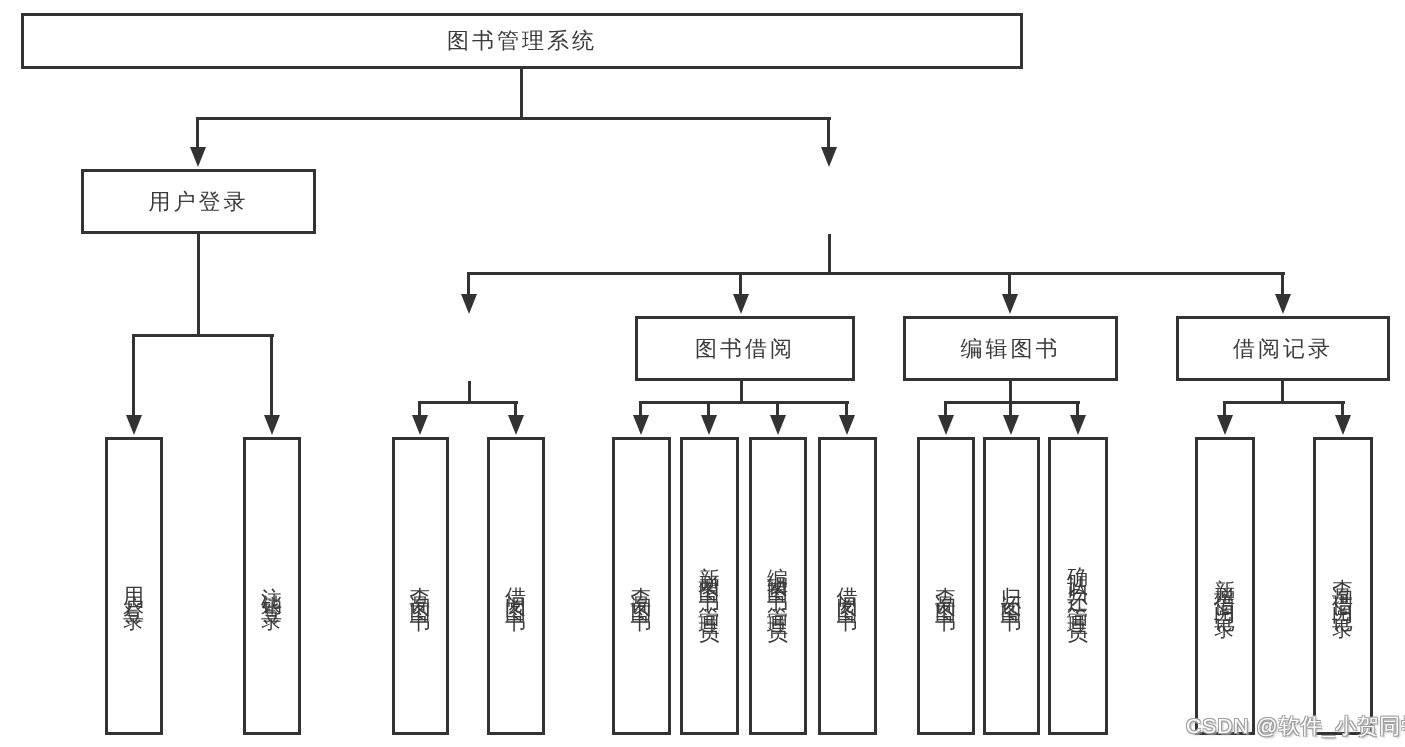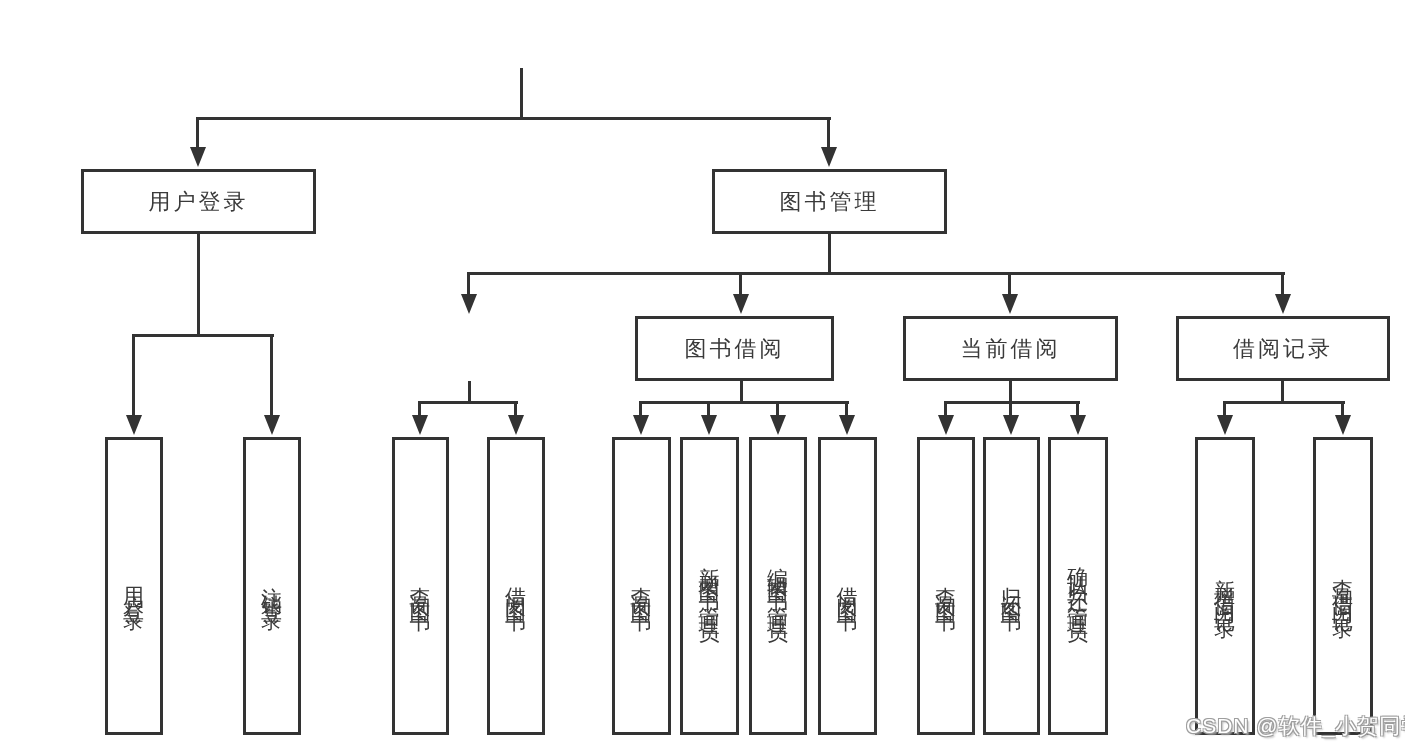--- a/index.html
+++ b/index.html
@@ -55,38 +55,38 @@
     color:#ffffff;
     text-shadow:-1px -1px 0 #9e9e9e,1px -1px 0 #9e9e9e,-1px 1px 0 #9e9e9e,1px 1px 0 #9e9e9e,2px 2px 2px #b5b5b5;
     white-space:nowrap;
   }
 </style>
 </head>
 <body>
 
 <div class="canvas">
 
+  <div class="box" style="left:21px;top:13px;width:1002px;height:56px">
+    <span>图书管理系统</span>
+  </div>
 
   <div class="vline" style="left:520px;top:68px;height:50px"></div>
   <div class="hline" style="left:197px;top:117px;width:634px"></div>
   <div class="arrow" style="left:190px;top:117px;height:50px">
       <i class="stem"></i>
       <i class="head"></i>
     </div>
   <div class="arrow" style="left:821px;top:117px;height:50px">
       <i class="stem"></i>
       <i class="head"></i>
     </div>
 
   <div class="box" style="left:81px;top:169px;width:235px;height:65px">
     <span>用户登录</span>
   </div>
-  <div class="box" style="left:712px;top:169px;width:235px;height:65px">
-    <span>图书管理</span>
-  </div>
 
   <div class="vline" style="left:197px;top:234px;height:102px"></div>
   <div class="hline" style="left:133px;top:334px;width:141px"></div>
   <div class="arrow" style="left:126px;top:334px;height:101px">
       <i class="stem"></i>
       <i class="head"></i>
     </div>
   <div class="arrow" style="left:264px;top:334px;height:101px">
       <i class="stem"></i>
       <i class="head"></i>
@@ -104,25 +104,25 @@
     </div>
   <div class="arrow" style="left:1002px;top:272px;height:42px">
       <i class="stem"></i>
       <i class="head"></i>
     </div>
   <div class="arrow" style="left:1275px;top:272px;height:42px">
       <i class="stem"></i>
       <i class="head"></i>
     </div>
 
-  <div class="box" style="left:635px;top:316px;width:199px;height:65px">
+  <div class="box" style="left:635px;top:316px;width:220px;height:65px">
     <span>图书借阅</span>
   </div>
   <div class="box" style="left:903px;top:316px;width:215px;height:65px">
-    <span>当前借阅</span>
+    <span>编辑图书</span>
   </div>
   <div class="box" style="left:1176px;top:316px;width:214px;height:65px">
     <span>借阅记录</span>
   </div>
 
   <div class="vline" style="left:468px;top:381px;height:22px"></div>
   <div class="hline" style="left:419px;top:401px;width:99px"></div>
   <div class="arrow" style="left:412px;top:401px;height:34px">
       <i class="stem"></i>
       <i class="head"></i>

